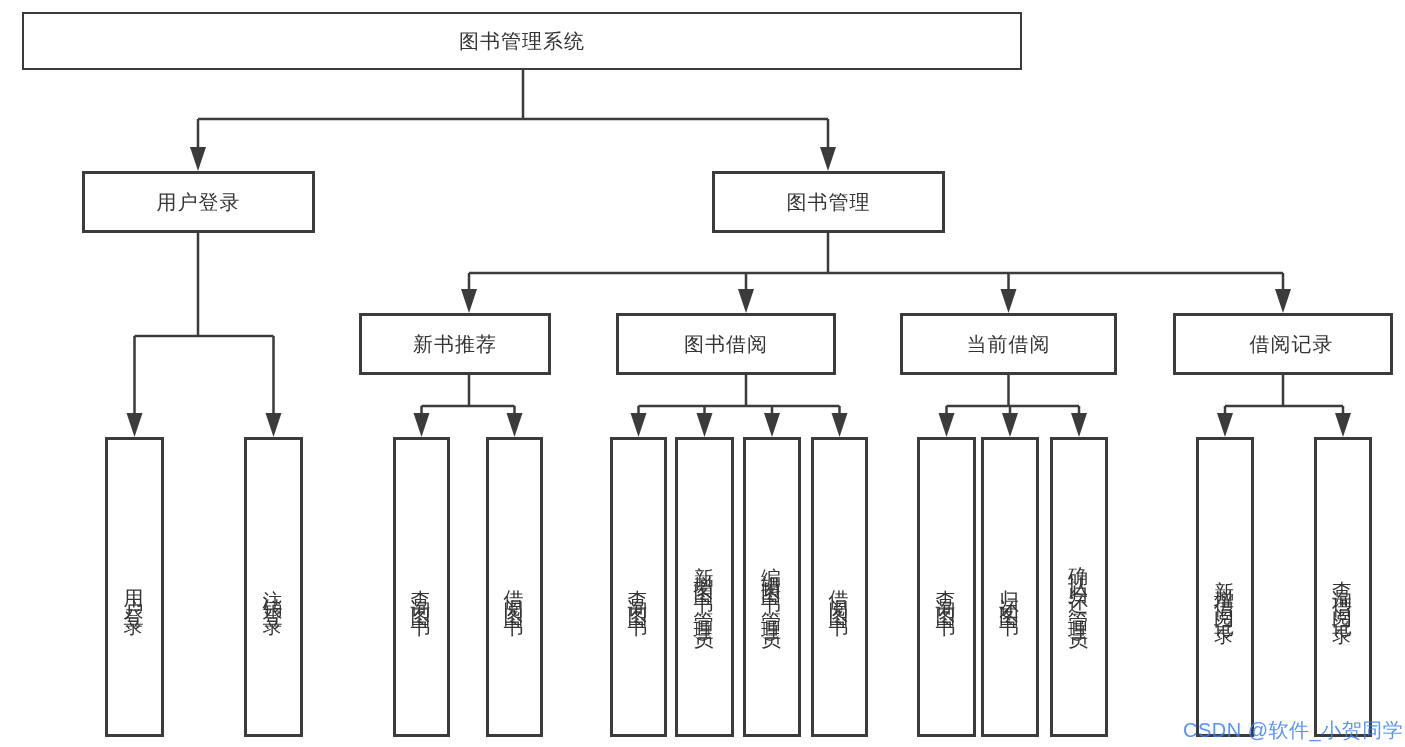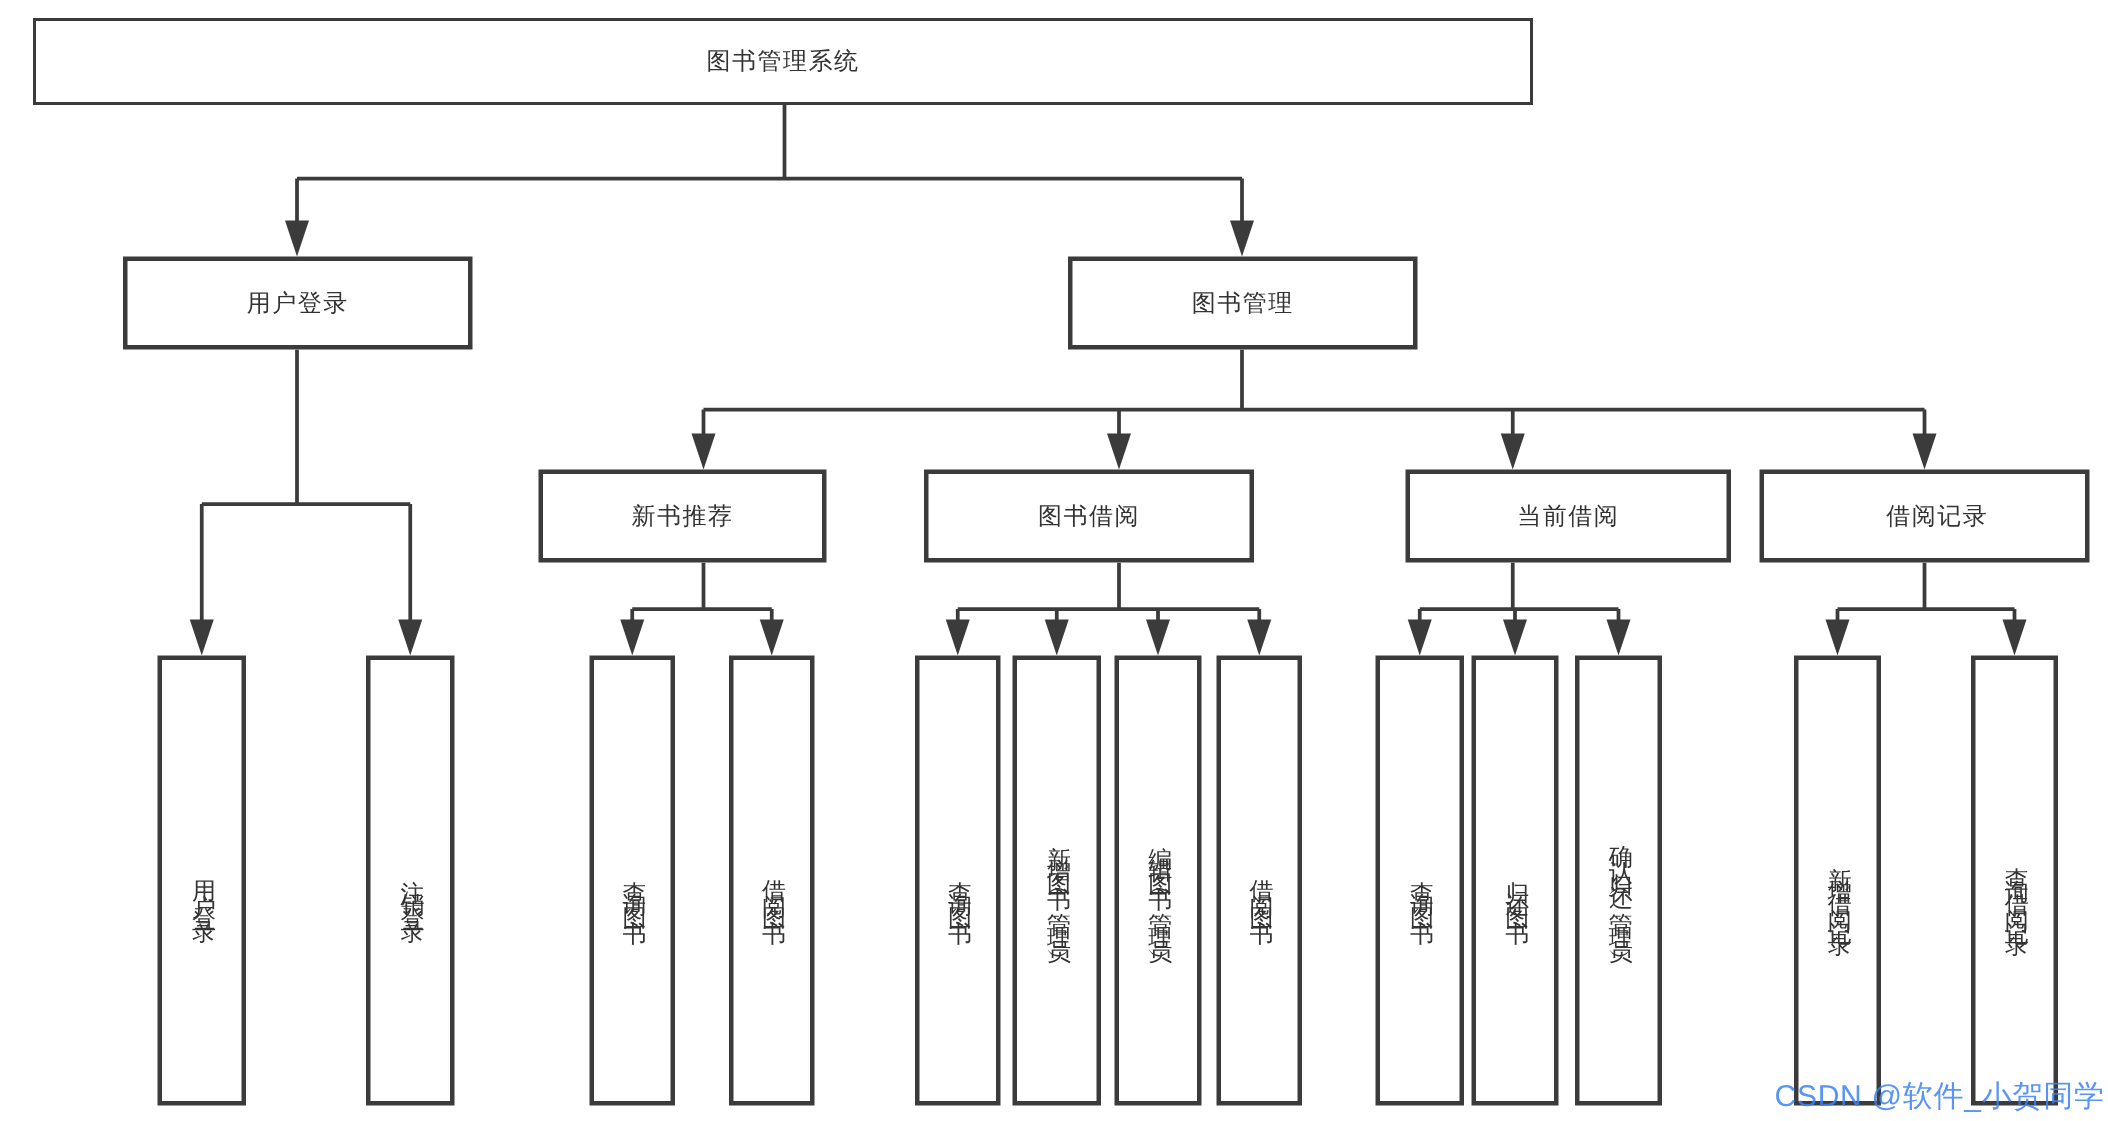--- a/index.html
+++ b/index.html
@@ -18,41 +18,41 @@
     width: 1405px; height: 747px;
     z-index: 1;
   }
   .node {
     position: absolute;
     background: #ffffff;
     border: 3px solid #3b3b3b;
     display: flex;
     align-items: center;
     justify-content: center;
-    font-size: 16px;
+    font-size: 20px;
     color: #333333;
     z-index: 2;
     box-sizing: border-box;
     letter-spacing: 1px;
   }
   .node.root { border-width: 2px; }
   .node.vert span.vtext {
     writing-mode: vertical-rl;
     text-orientation: mixed;
     letter-spacing: 9px;
     margin-top: 9px;
     white-space: nowrap;
   }
   
   .n-root   { left: 22px;   top: 12px;  width: 1000px; height: 58px; }
   .n-l2a    { left: 82px;   top: 171px; width: 233px;  height: 62px; }
   .n-l2b    { left: 712px;  top: 171px; width: 233px;  height: 62px; }
   .n-l3a    { left: 359px;  top: 313px; width: 192px;  height: 62px; }
   .n-l3b    { left: 616px;  top: 313px; width: 220px;  height: 62px; }
-  .n-l3c    { left: 900px;  top: 313px; width: 217px;  height: 62px; margin-left: 37px; }
+  .n-l3c    { left: 900px;  top: 313px; width: 217px;  height: 62px; }
   .n-l3d    { left: 1173px; top: 313px; width: 220px;  height: 62px; padding-left: 17px; }
   
   .leaf { top: 437px; height: 300px; }
   .f-ua { left: 105px;  width: 59px; }
   .f-ub { left: 244px;  width: 59px; }
   .f-na { left: 393px;  width: 57px; }
   .f-nb { left: 486px;  width: 57px; }
   .f-ba { left: 610px;  width: 57px; }
   .f-bb { left: 675px;  width: 59px; }
   .f-bc { left: 743px;  width: 58px; }

